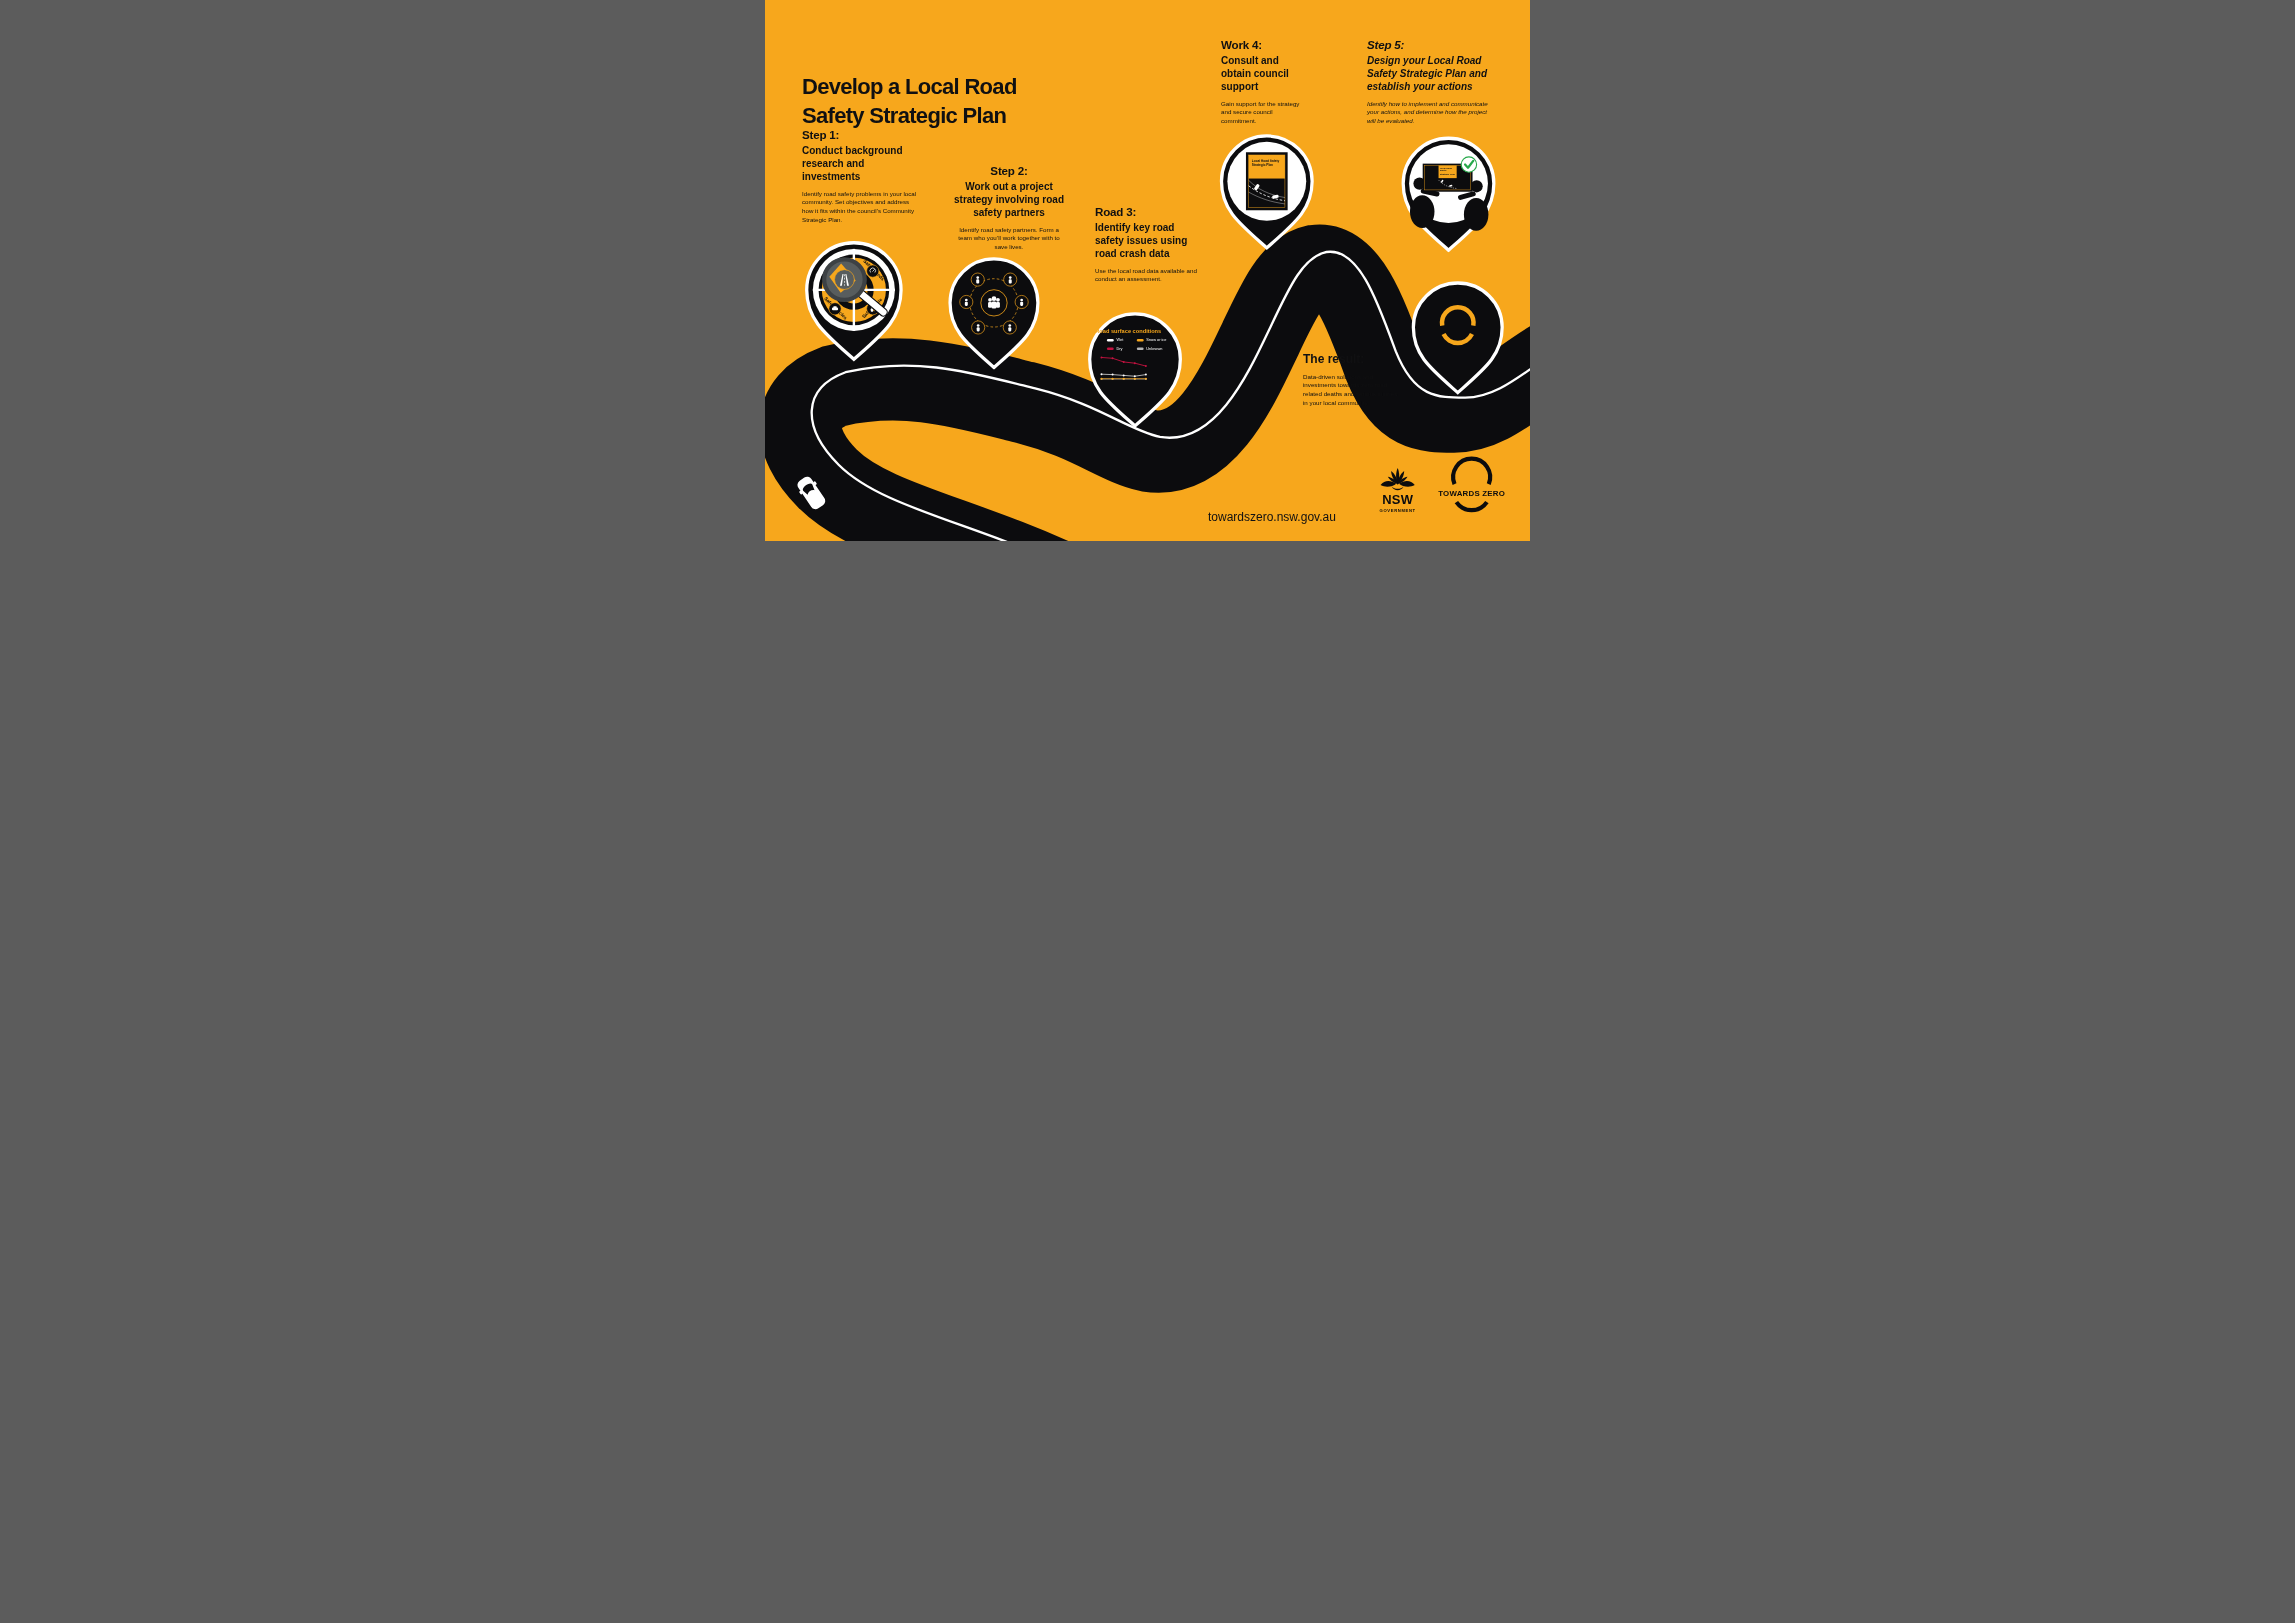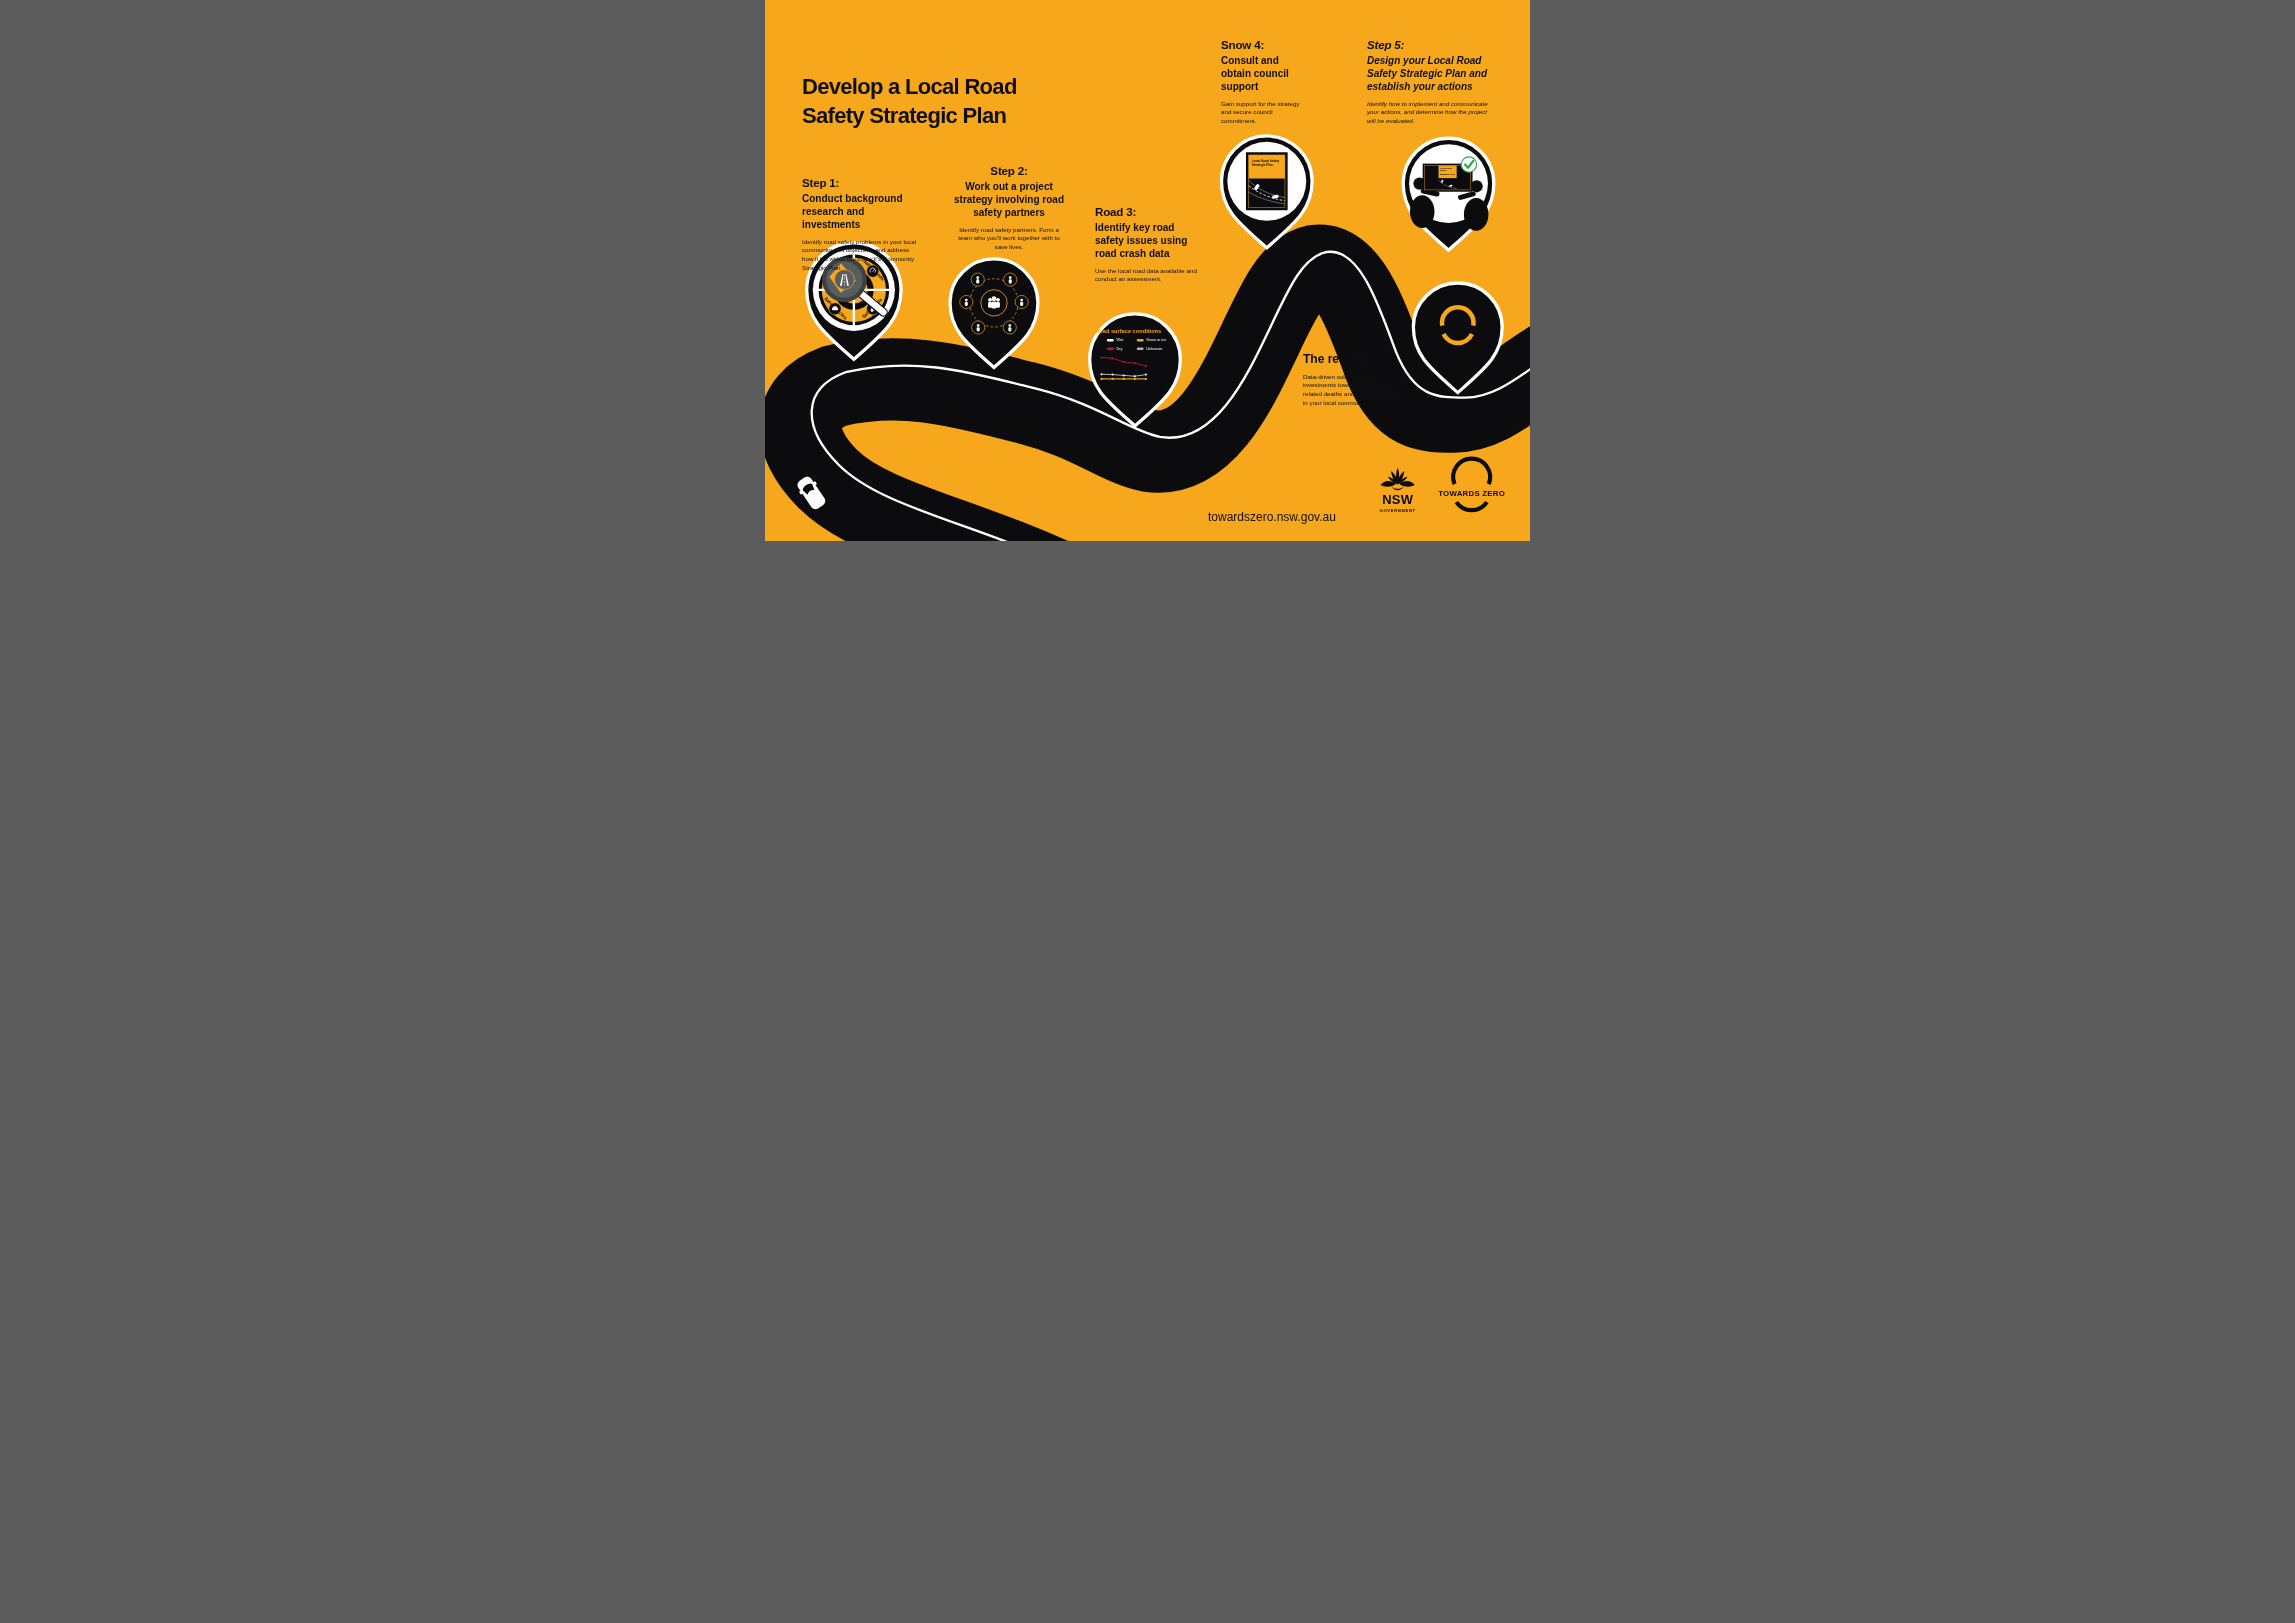--- a/index.html
+++ b/index.html
@@ -264,40 +264,40 @@
       </g>
       <text y="10" font-size="17" font-weight="bold" text-anchor="middle" fill="#0C0C0E" letter-spacing="0.5">TOWARDS ZERO</text>
     </g>
   </svg>
 
   <div class="txt title" style="left:37px;top:25px;margin-top:48px;">
     <div>Develop a Local Road</div>
     <div>Safety Strategic Plan</div>
   </div>
 
-  <div class="txt" style="left:37px;top:128px;width:118px;margin-top:48px;">
+  <div class="txt" style="left:37px;top:128px;width:118px;">
     <div class="step-label">Step 1:</div>
     <div class="step-heading">Conduct background research and investments</div>
     <div class="step-body">Identify road safety problems in your local community. Set objectives and address how it fits within the council’s Community Strategic Plan.</div>
   </div>
 
   <div class="txt" style="left:188px;top:164px;width:112px;text-align:center;">
     <div class="step-label">Step 2:</div>
     <div class="step-heading">Work out a project strategy involving road safety partners</div>
     <div class="step-body">Identify road safety partners. Form a team who you’ll work together with to save lives.</div>
   </div>
 
   <div class="txt" style="left:330px;top:205px;width:105px;">
     <div class="step-label">Road 3:</div>
     <div class="step-heading">Identify key road safety issues using road crash data</div>
     <div class="step-body">Use the local road data available and conduct an assessment.</div>
   </div>
 
   <div class="txt" style="left:456px;top:38px;width:88px;">
-    <div class="step-label">Snow 4:</div>
+    <div class="step-label">Work 4:</div>
     <div class="step-heading">Consult and obtain council support</div>
     <div class="step-body">Gain support for the strategy and secure council commitment.</div>
   </div>
 
   <div class="txt" style="left:602px;top:38px;width:126px;font-style:italic;">
     <div class="step-label">Step 5:</div>
     <div class="step-heading">Design your Local Road Safety Strategic Plan and establish your actions</div>
     <div class="step-body">Identify how to implement and communicate your actions, and determine how the project will be evaluated.</div>
   </div>
 

